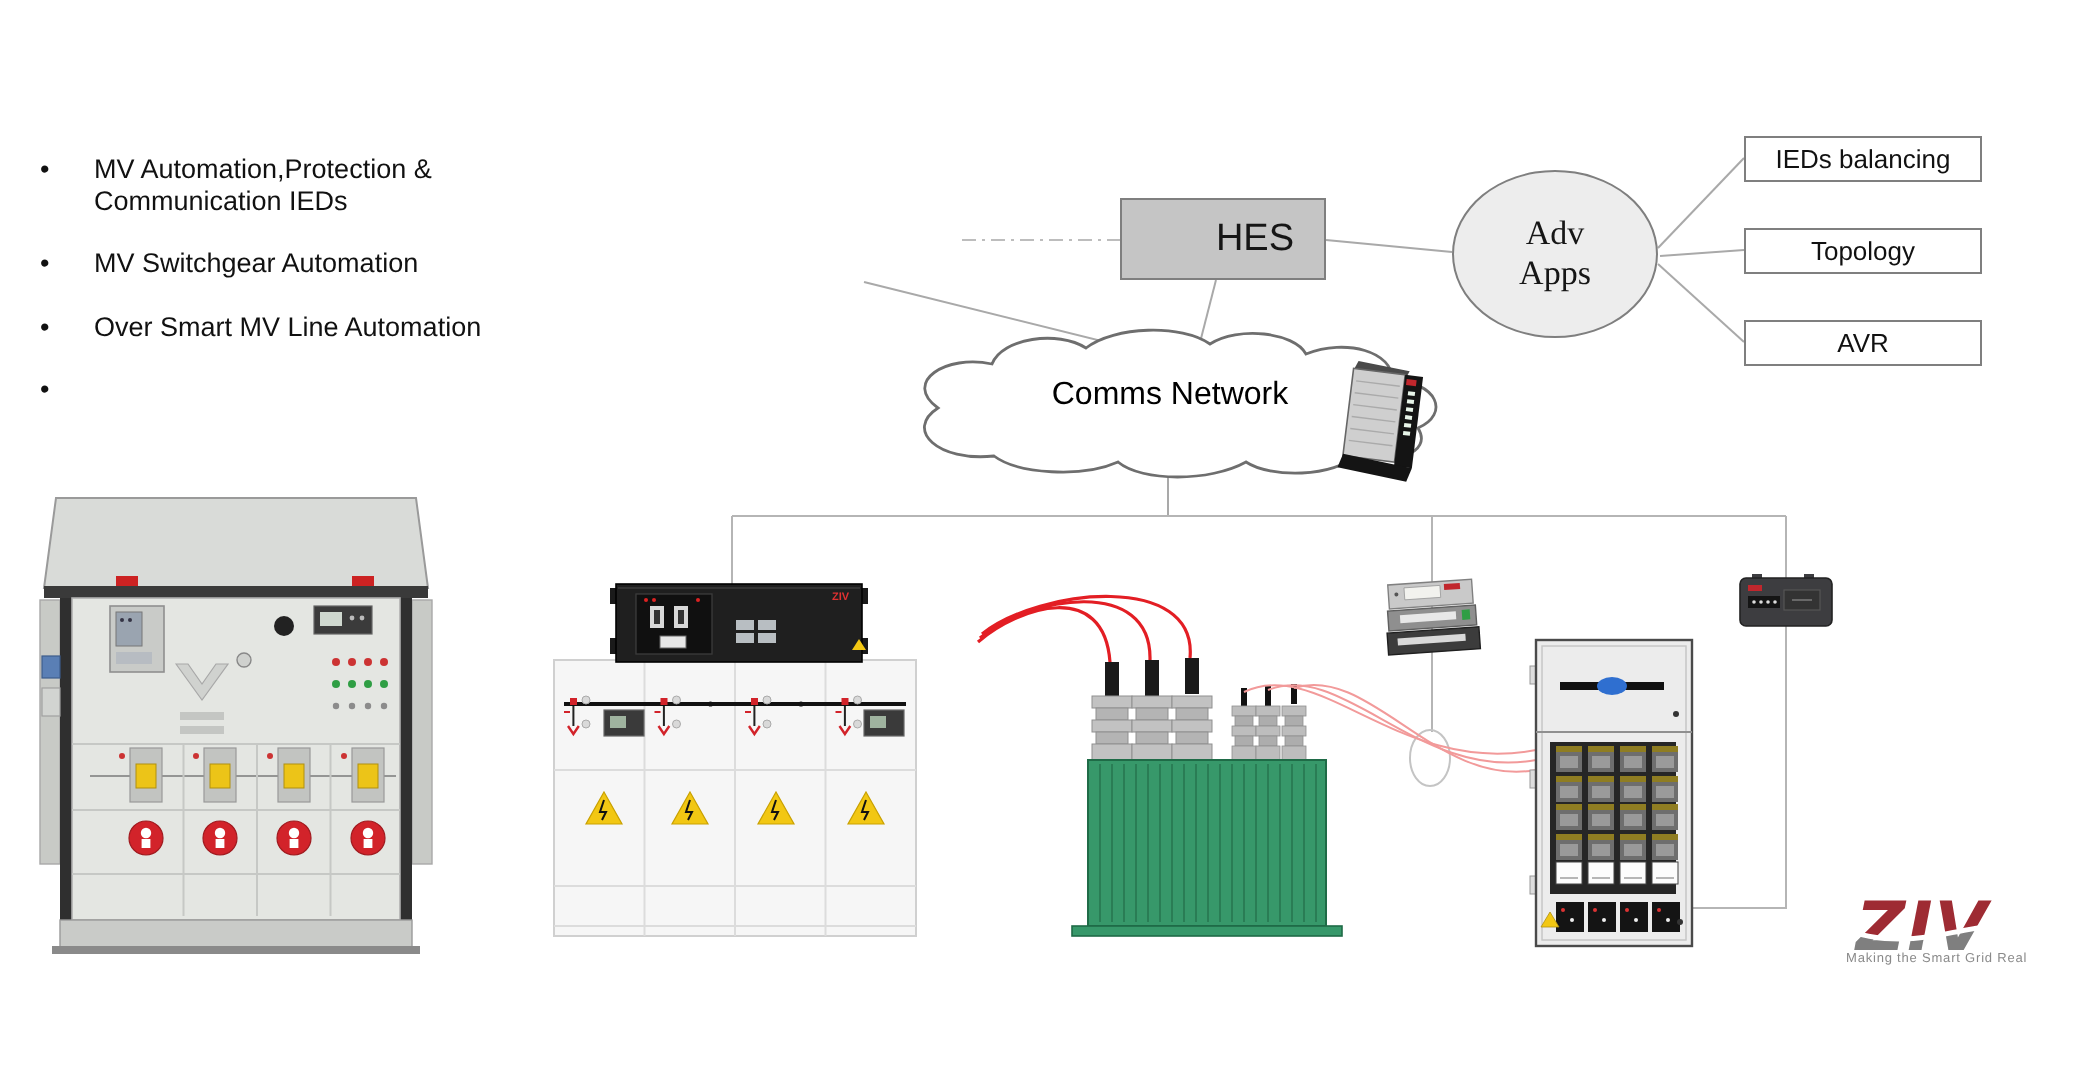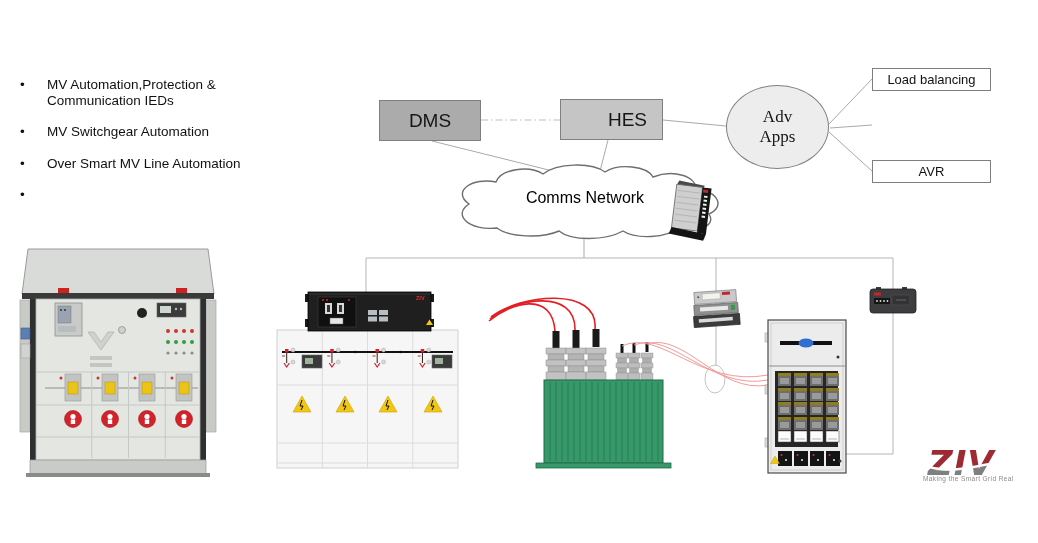--- a/index.html
+++ b/index.html
@@ -581,20 +581,20 @@
   </li>
   <li class="bullet">
     <span class="dot">•</span>
     <span>Over Smart MV Line Automation</span>
   </li>
   <li class="bullet">
     <span class="dot">•</span>
   </li>
 </ul>
 
-<div id="dms" class="node">DMS</div>
 <div id="hes" class="node">HES</div>
 <div id="advapps" class="node">Adv Apps</div>
-<div id="app-0" class="appbox">Load balancing</div>
+<div id="app-0" class="appbox">IEDs balancing</div>
+<div id="app-1" class="appbox">Topology</div>
 <div id="app-2" class="appbox">AVR</div>
 <div id="cloud-label">Comms Network</div>
 
 </div>
 
 </body></html>

